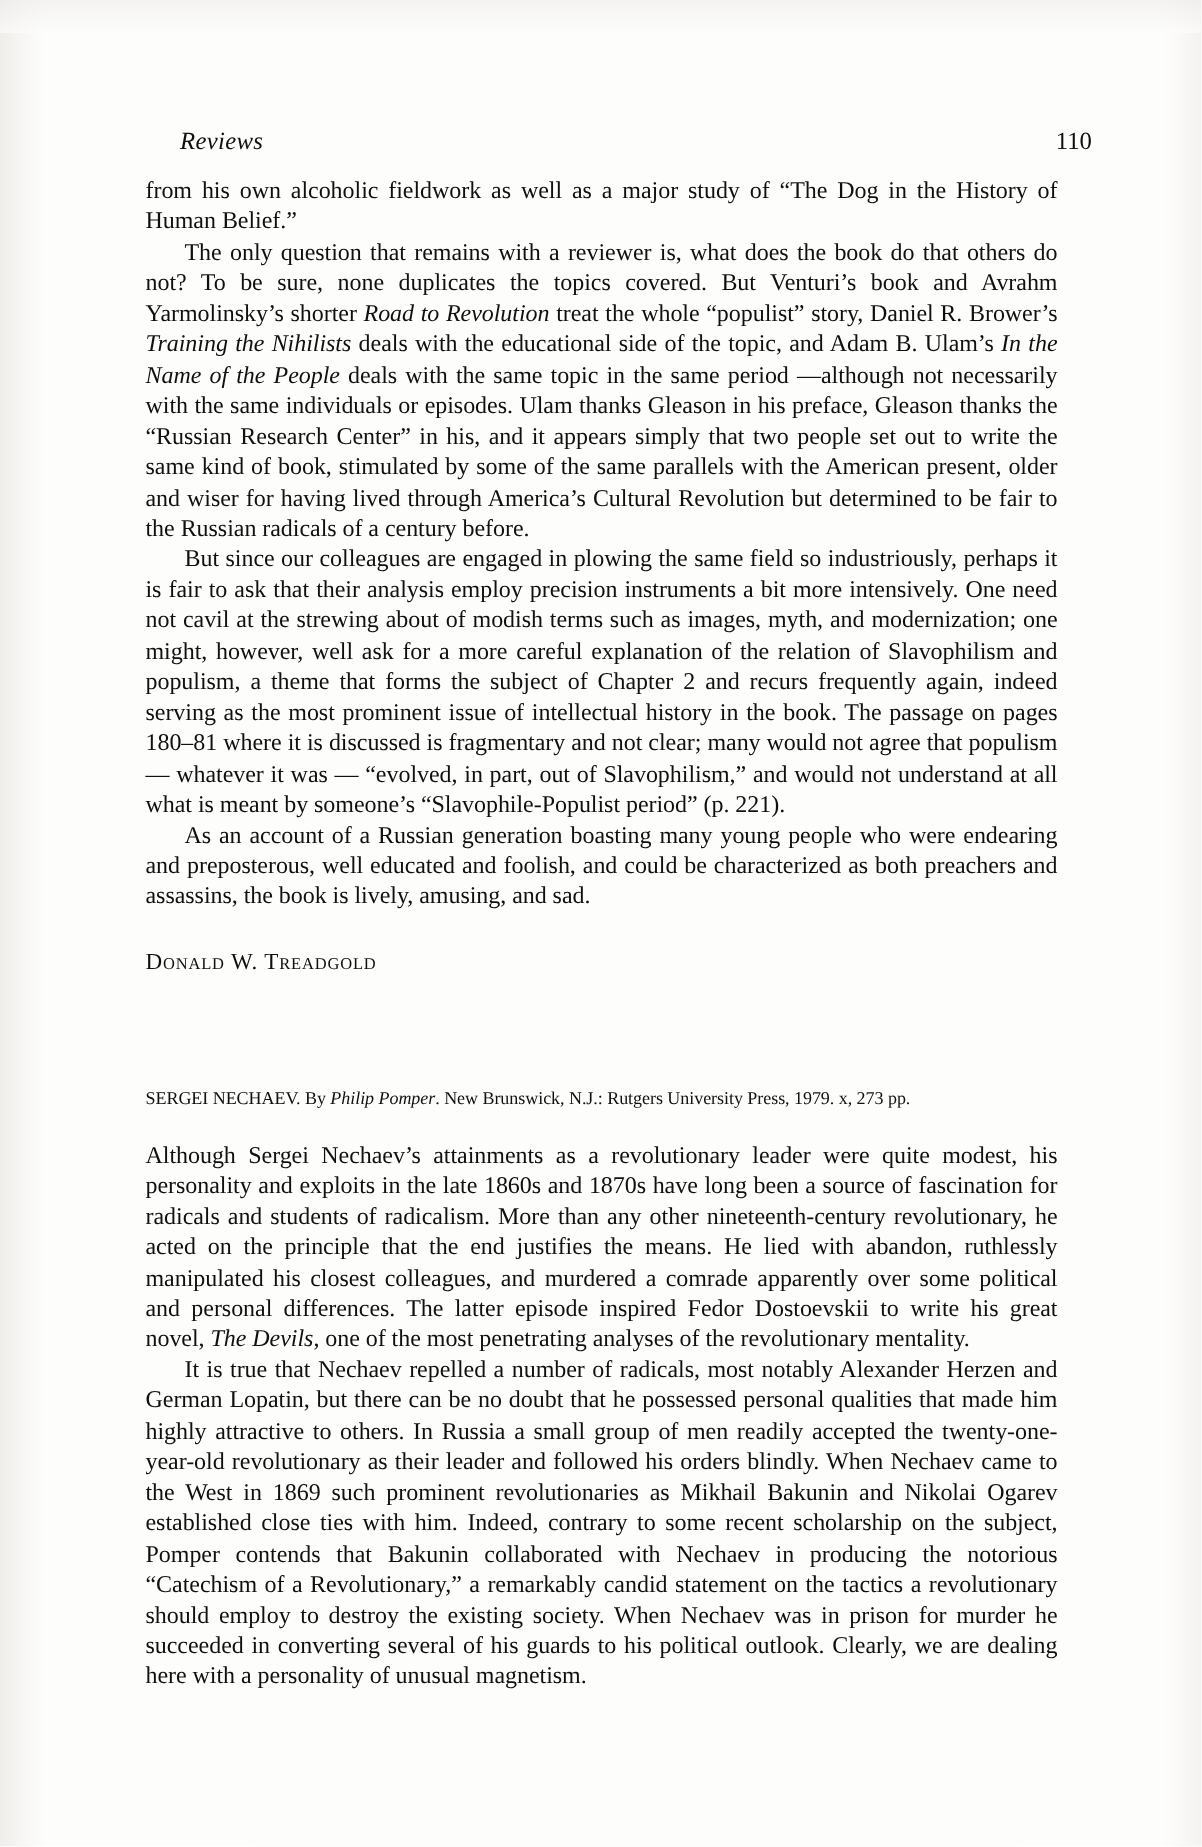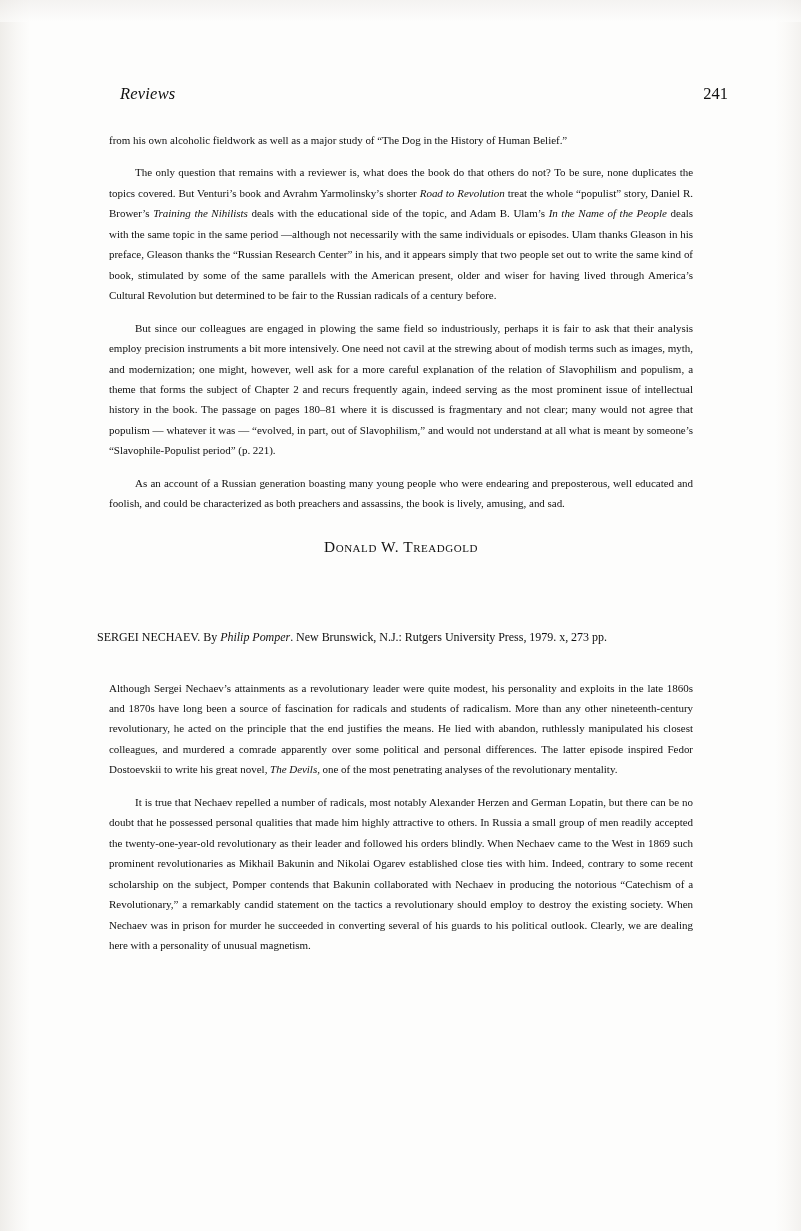--- a/index.html
+++ b/index.html
@@ -78,41 +78,41 @@
 
   
   .body-col {
     position: absolute;
     top: 118px;
     left: 0;
     width: 608px;
   }
 
   p.para {
-    margin: 12px;
-    font-size: 11px;
+    margin: 0;
+    font-size: 16px;
     line-height: 20.45px;
     text-align: justify;
     text-justify: inter-word;
     hyphens: none;
     letter-spacing: -0.03px;
   }
   p.indent {
     text-indent: 26px;
   }
   p.noindent {
     text-indent: 0;
   }
 
   i, .ital { font-style: italic; }
 
   
   .signature {
     margin-top: 23px;
-    text-align: center;
+    text-align: left;
     font-size: 15.1px;
     line-height: 20.4px;
     font-family: Liberation Serif, serif;
   }
   .sig-name {
     font-variant: small-caps;
     letter-spacing: .55px;
     font-size: 15.4px;
   }
   .sig-affil {
@@ -140,21 +140,21 @@
 
 <div class="scan-page"></div>
 <div class="scan-edge-left"></div>
 <div class="scan-edge-right"></div>
 <div class="scan-edge-top"></div>
 
 <div class="page">
 
   <div class="running-head">
     <span class="rh-title">Reviews</span>
-    <span class="rh-page">241</span>
+    <span class="rh-page">110</span>
   </div>
 
   <div class="body-col">
 
     <div>
 
       <p class="para noindent"><span>from his own alcoholic fieldwork as well as a major study of “The Dog in the History of Human Belief.”</span></p>
 
       <p class="para indent"><span>The only question that remains with a reviewer is, what does the book do that others do not? To be sure, none duplicates the topics covered. But Venturi’s book and Avrahm Yarmolinsky’s shorter </span><i>Road to Revolution</i><span> treat the whole “populist” story, Daniel R. Brower’s </span><i>Training the Nihilists</i><span> deals with the educational side of the topic, and Adam B. Ulam’s </span><i>In the Name of the People</i><span> deals with the same topic in the same period —although not necessarily with the same individuals or episodes. Ulam thanks Gleason in his preface, Gleason thanks the “Russian Research Center” in his, and it appears simply that two people set out to write the same kind of book, stimulated by some of the same parallels with the American present, older and wiser for having lived through America’s Cultural Revolution but determined to be fair to the Russian radicals of a century before.</span></p>
 

